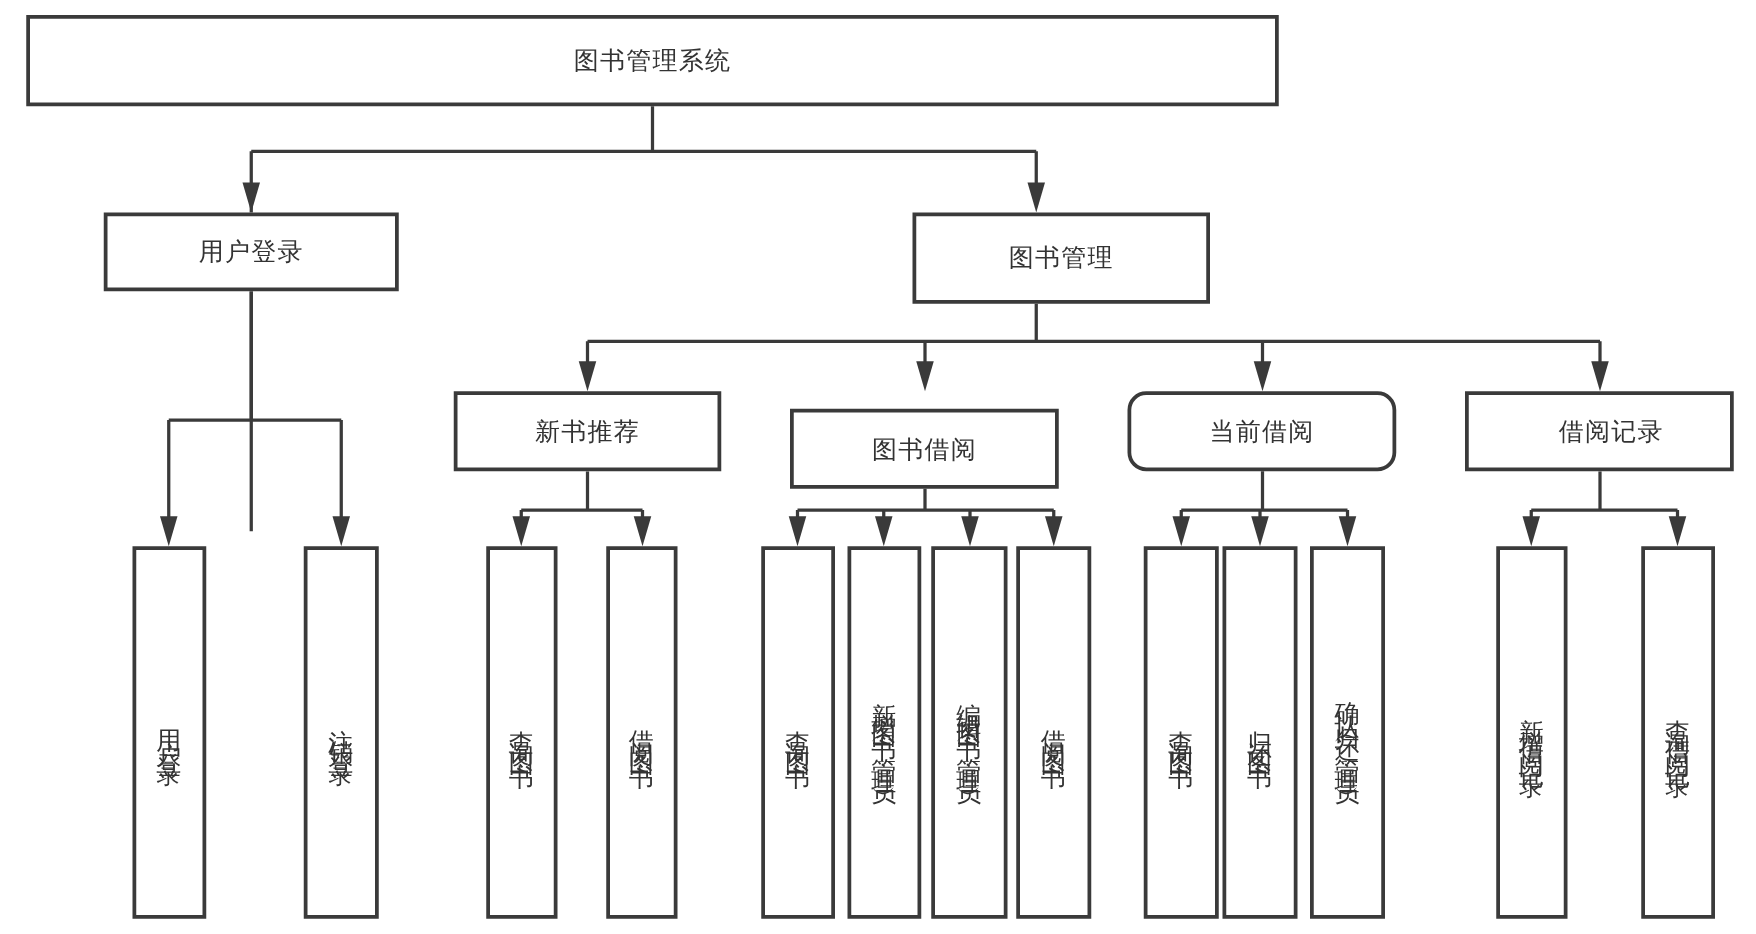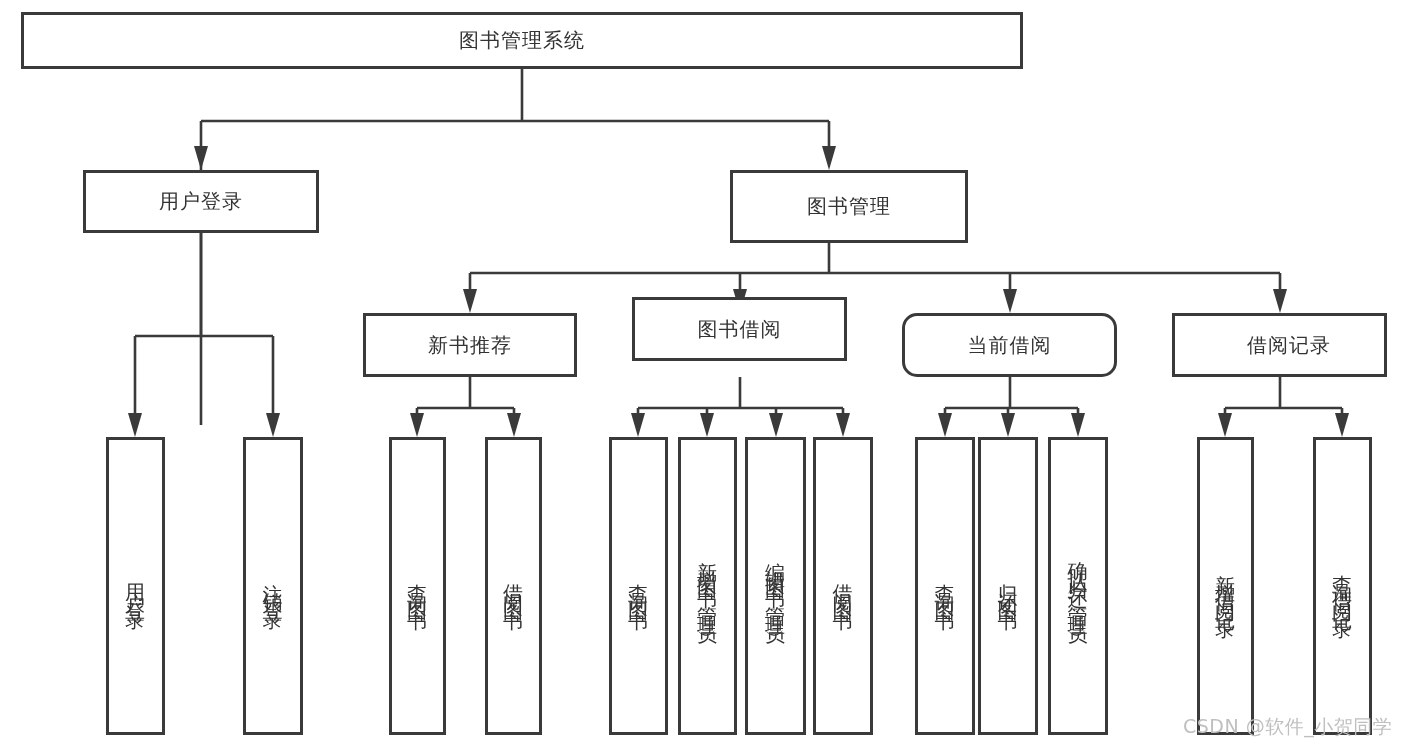--- a/index.html
+++ b/index.html
@@ -33,27 +33,27 @@
     white-space:nowrap;
   }
   .leaf .v-label{
     writing-mode:vertical-rl;
     text-orientation:mixed;
     font-size:20px;
     letter-spacing:9px;
     line-height:1;
   }
   
-  #n-root{left:21px;top:12px;width:1002px;height:57px;}
+  #n-root{left:21px;top:12px;width:1002px;height:73px;}
   
   #n-l2-0{left:83px;top:170px;width:236px;height:63px;}
   #n-l2-1{left:730px;top:170px;width:238px;height:73px;}
   
   #n-l3-0{left:363px;top:313px;width:214px;height:64px;}
-  #n-l3-1{left:632px;top:297px;width:215px;height:64px;}
+  #n-l3-1{left:632px;top:327px;width:215px;height:64px;}
   #n-l3-2{left:902px;top:313px;width:215px;height:64px;border-radius:15px;}
   #n-l3-3{left:1172px;top:313px;width:215px;height:64px;padding-left:19px;}
   
   .leaf{top:437px;height:298px;}
   #n-leaf-0{left:106px;width:59px;}
   #n-leaf-1{left:243px;width:60px;}
   #n-leaf-2{left:389px;width:57px;}
   #n-leaf-3{left:485px;width:57px;}
   #n-leaf-4{left:609px;width:59px;}
   #n-leaf-5{left:678px;width:59px;}
@@ -195,15 +195,14 @@
   <div class="node leaf" id="n-leaf-10">
     <span class="v-label">确认归还（管理员）</span>
   </div>
   <div class="node leaf" id="n-leaf-11">
     <span class="v-label">新增借阅记录</span>
   </div>
   <div class="node leaf" id="n-leaf-12">
     <span class="v-label">查询借阅记录</span>
   </div>
 
-  <div id="watermark">CSDN @软件_小贺同学</div>
 
 </div>
 
 </body></html>

